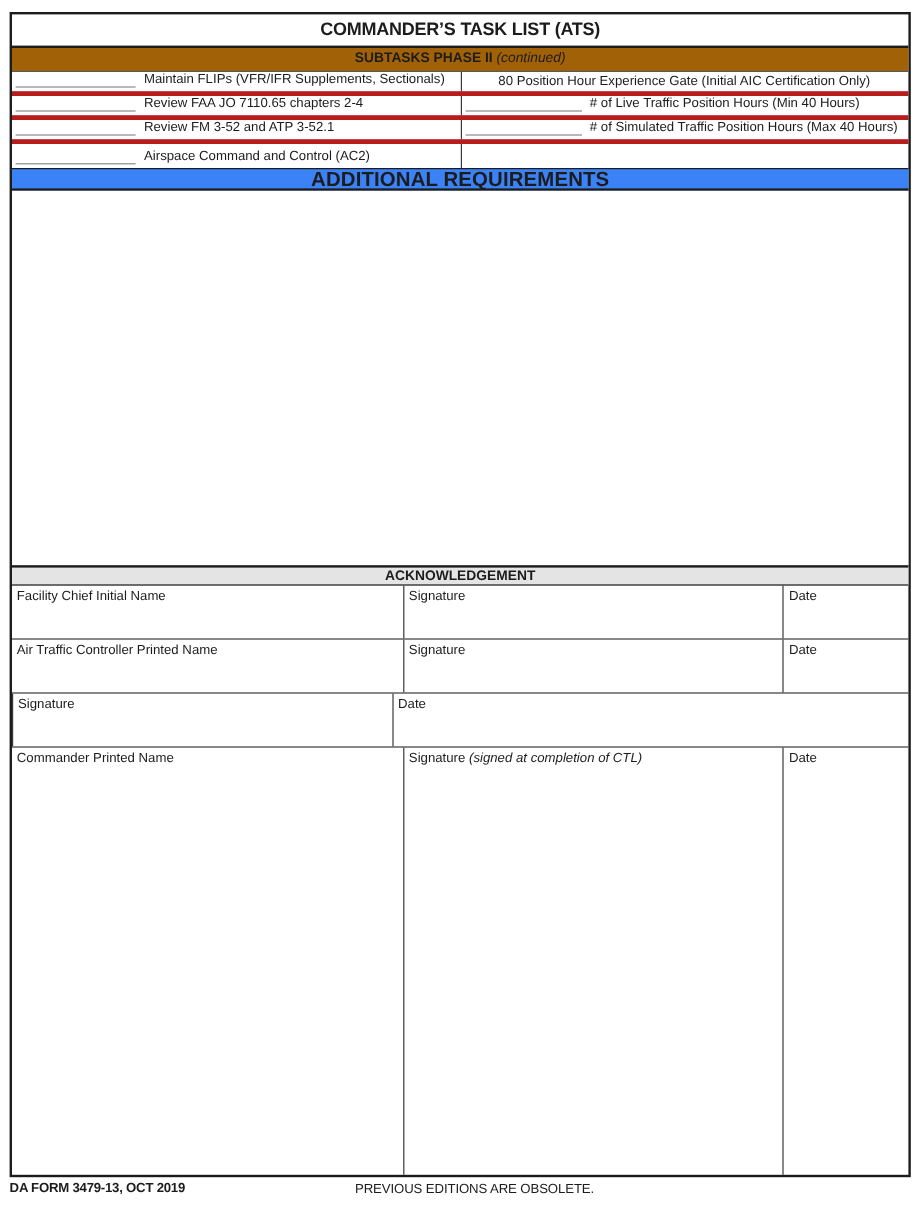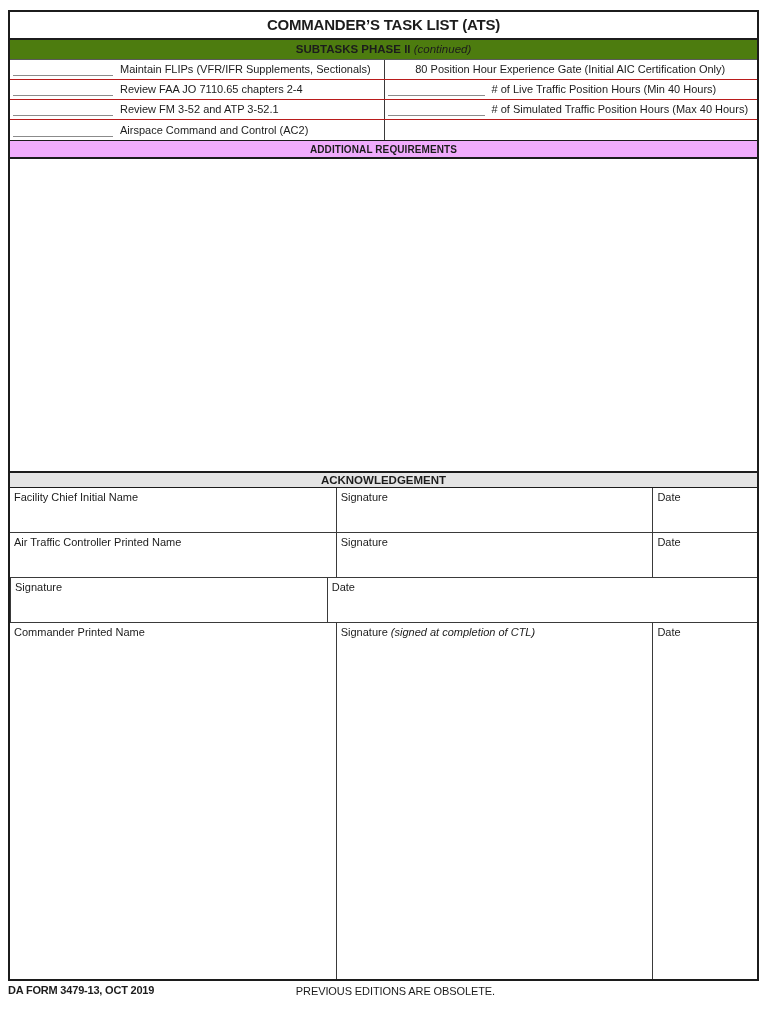--- a/index.html
+++ b/index.html
@@ -10,37 +10,37 @@
   .form { position:absolute; left:8px; top:10px; width:751px; height:971px;
           border:2px solid #1c1c1c; display:flex; flex-direction:column; background:#fff; }
 
   
   .title-block { border-bottom:2px solid #1c1c1c; text-align:center; padding:4px 2px 4px; }
   .title-line1 { font-size:15px; font-weight:bold; line-height:18px; letter-spacing:-0.2px; }
   .title-line2 { font-size:15px; font-weight:bold; line-height:18px; letter-spacing:-0.2px; }
   .title-line2 .cont { font-weight:normal; font-style:italic; }
 
   
-  .subtasks-header { height:20px; background:#4d7c0f; border-bottom:1px solid #5a5a5a;
+  .subtasks-header { height:20px; background:#a16207; border-bottom:1px solid #5a5a5a;
                      text-align:center; font-size:11.5px; font-weight:bold; line-height:19px; }
   .subtasks-header .cont { font-weight:normal; font-style:italic; }
 
-  .subtask-row { height:20px; display:flex; border-bottom:1px solid #b91c1c; }
+  .subtask-row { height:20px; display:flex; border-bottom:4px solid #b91c1c; }
   .subtask-row.last { border-bottom:none; }
   .st-cell { width:50%; display:flex; align-items:flex-end; padding:0 4px 3px 3px;
              font-size:11px; line-height:13px; white-space:nowrap; overflow:hidden; }
   .st-cell.right { border-left:1px solid #3a3a3a; }
   .st-cell.centered { justify-content:center; align-items:center; padding-bottom:0; }
   .blank-line { display:inline-block; width:100px; border-bottom:1.4px solid #8b8b8b; height:12px; flex:0 0 auto; }
   .blank-line.rt { width:97px; }
   .st-label { margin-left:7px; }
 
   
-  .addreq-header { height:19px; background:#f0abfc; border-top:1px solid #1c1c1c; border-bottom:2px solid #1c1c1c;
-                   text-align:center; font-size:10px; font-weight:bold; line-height:17px; letter-spacing:0.1px; }
+  .addreq-header { height:19px; background:#3b82f6; border-top:1px solid #1c1c1c; border-bottom:2px solid #1c1c1c;
+                   text-align:center; font-size:17px; font-weight:bold; line-height:17px; letter-spacing:0.1px; }
   .addreq-area { flex:1 1 auto; background:#fff; }
 
   
   .ack-header { height:17px; background:#e4e4e4; border-top:2px solid #1c1c1c; border-bottom:1px solid #1c1c1c;
                 text-align:center; font-size:11.5px; font-weight:bold; line-height:15px; }
   .ack-row { height:45px; display:flex; border-bottom:1px solid #3a3a3a; }
   .ack-row.last { border-bottom:none; flex:1 1 auto; }
   .ack-cell { padding:3px 4px; font-size:11px; line-height:13px; }
   .ack-name { width:43.6%; }
   .ack-sig  { width:42.4%; border-left:1px solid #3a3a3a; }

